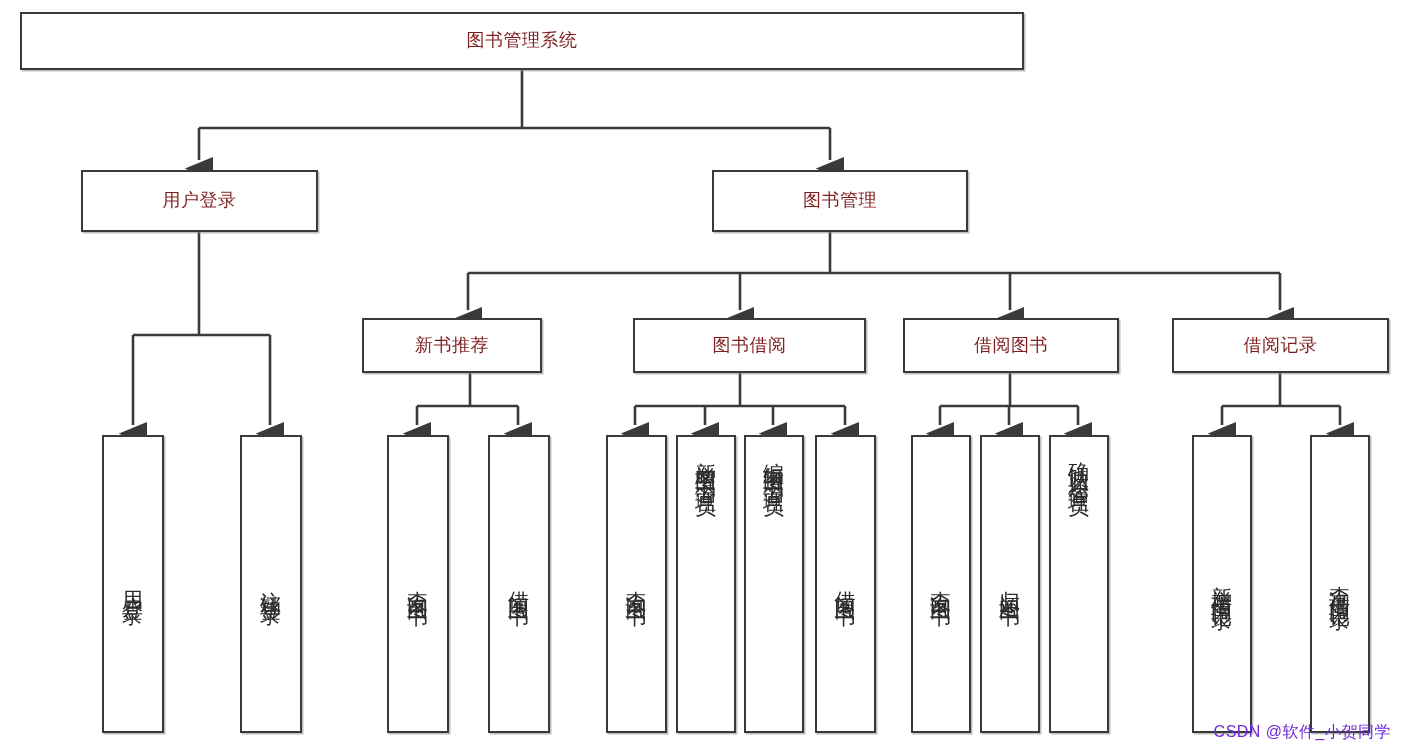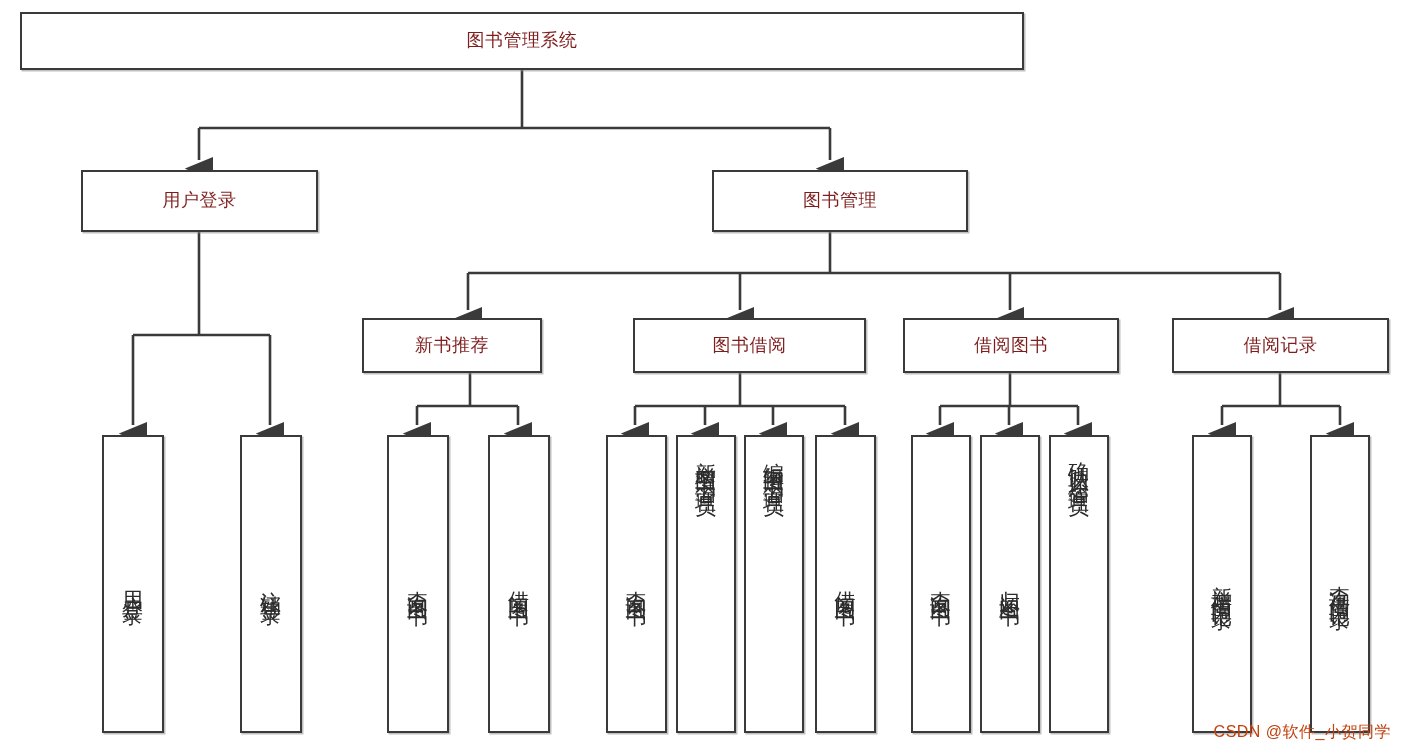--- a/index.html
+++ b/index.html
@@ -58,21 +58,21 @@
   }
   .leaf-box.center-text {
     align-items: center;
     padding-top: 0;
   }
   #watermark {
     position: absolute;
     right: 14px;
     bottom: 4px;
     font-size: 16px;
-    color: #c2410c;
+    color: #6d28d9;
     letter-spacing: 0.5px;
     white-space: nowrap;
   }
 </style>
 </head>
 <body>
 
 <div id="diagram-canvas">
 
   <svg id="connector-layer" viewBox="0 0 1405 747" width="1405" height="747">

